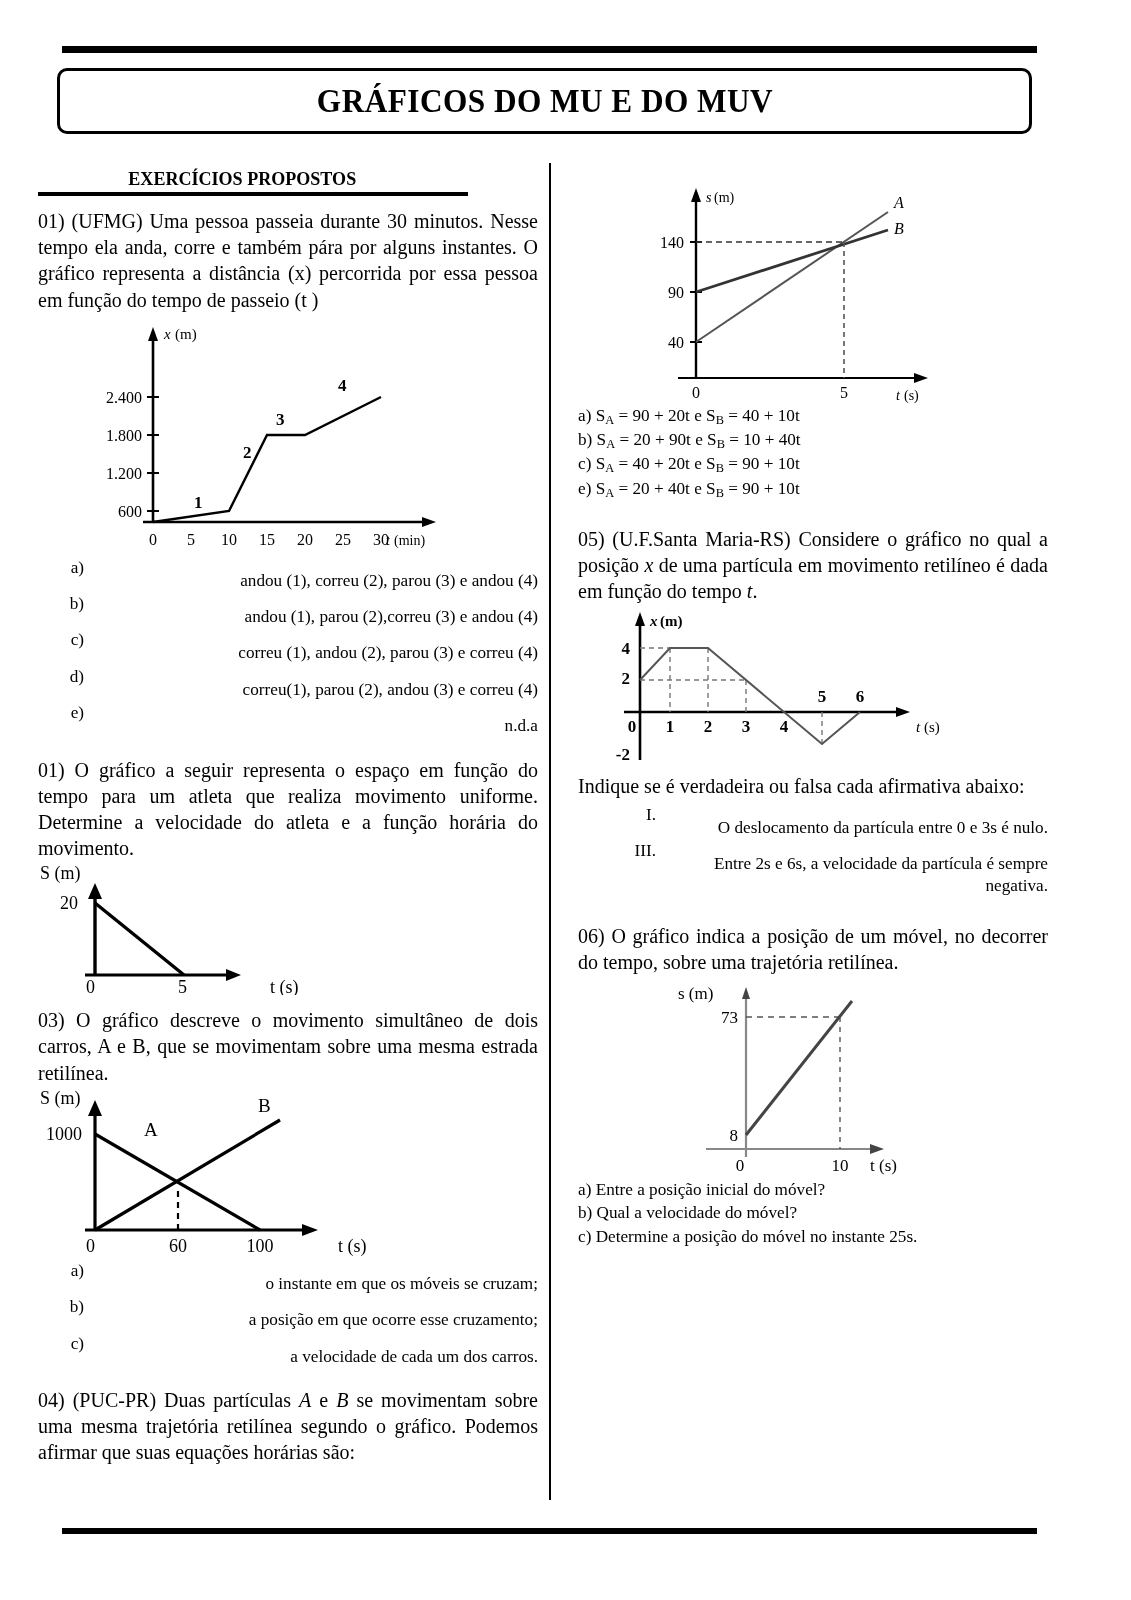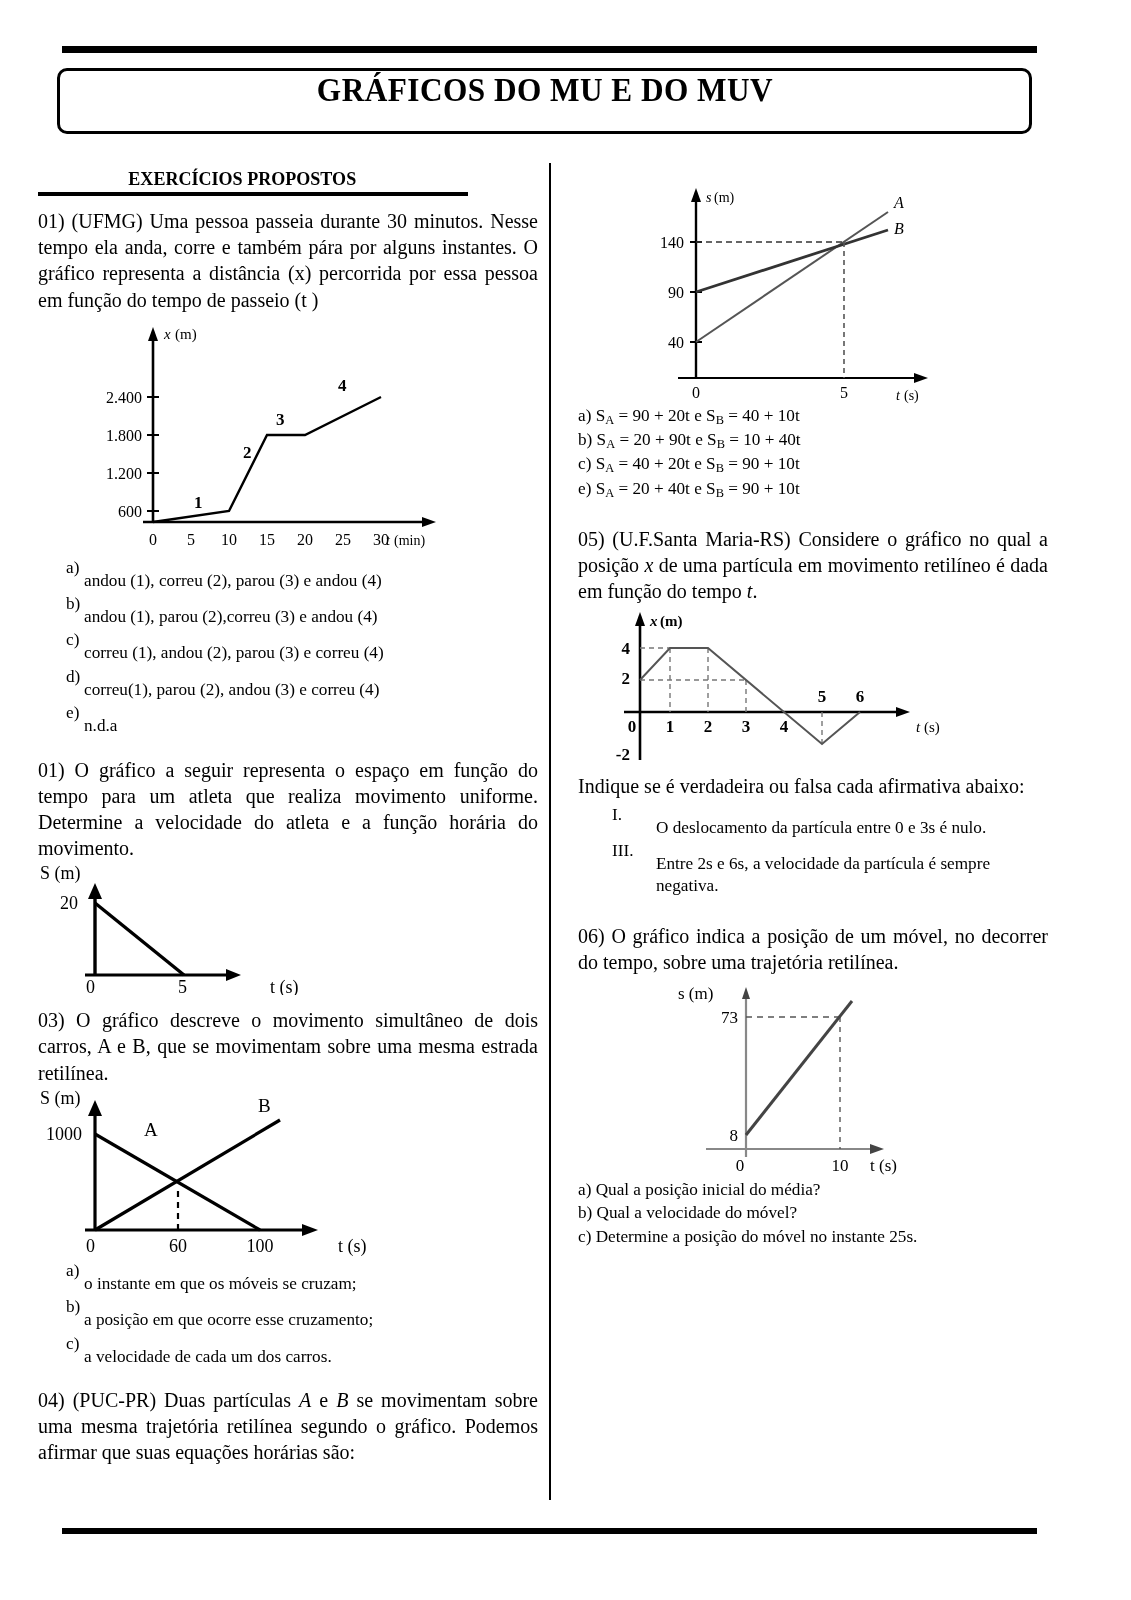--- a/index.html
+++ b/index.html
@@ -25,21 +25,21 @@
     width: 975px; height: 7px;
     background: #000;
   }
   .title-box {
     position: absolute;
     left: 57px; top: 68px;
     width: 975px; height: 66px;
     border: 3px solid #000;
     border-radius: 10px;
     display: flex;
-    align-items: flex-start;
+    align-items: center;
     justify-content: center;
   }
   .title-text {
     font-family: "Liberation Serif", serif;
     font-weight: bold;
     font-size: 34px;
     letter-spacing: 0.5px;
     transform: scaleX(0.92);
   }
   .bottom-rule {
@@ -83,20 +83,21 @@
   p.q {
     font-size: 20px;
     line-height: 1.31;
     text-align: justify;
     margin: 0 0 4px 0;
   }
   .opts {
     font-size: 17.2px;
     line-height: 1.30;
     margin: 0;
+    text-align: right;
   }
   .opt-row {
     display: flex;
     margin-bottom: 1px;
   }
   .opt-key { width: 46px; padding-left: 28px; flex: none; }
   .opt-txt { flex: 1; margin-top: 13px; }
   .opt-row.wide .opt-key { width: 78px; padding-left: 34px; }
   .spacer-12 { height: 12px; }
   .spacer-18 { height: 18px; }
@@ -389,21 +390,21 @@
 
         <line x1="168" y1="38" x2="262" y2="38" stroke="#555" stroke-width="1.4" stroke-dasharray="6 5"></line>
         <line x1="262" y1="38" x2="262" y2="170" stroke="#555" stroke-width="1.4" stroke-dasharray="5 5"></line>
 
         <line x1="168" y1="156" x2="274" y2="22" stroke="#444" stroke-width="3"></line>
       </svg>
     </div>
 
     <div class="opts">
       <div class="opt-row">
-        <span>a) Qual a posição inicial do média?</span>
+        <span>a) Entre a posição inicial do móvel?</span>
       </div>
       <div class="opt-row">
         <span>b) Qual a velocidade do móvel?</span>
       </div>
       <div class="opt-row">
         <span>c) Determine a posição do móvel no instante 25s.</span>
       </div>
     </div>
 
   </div>

